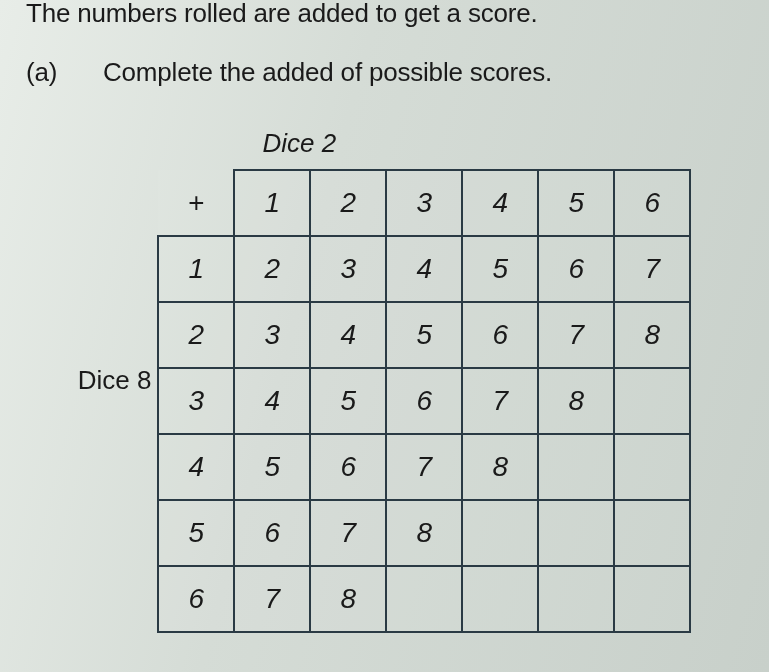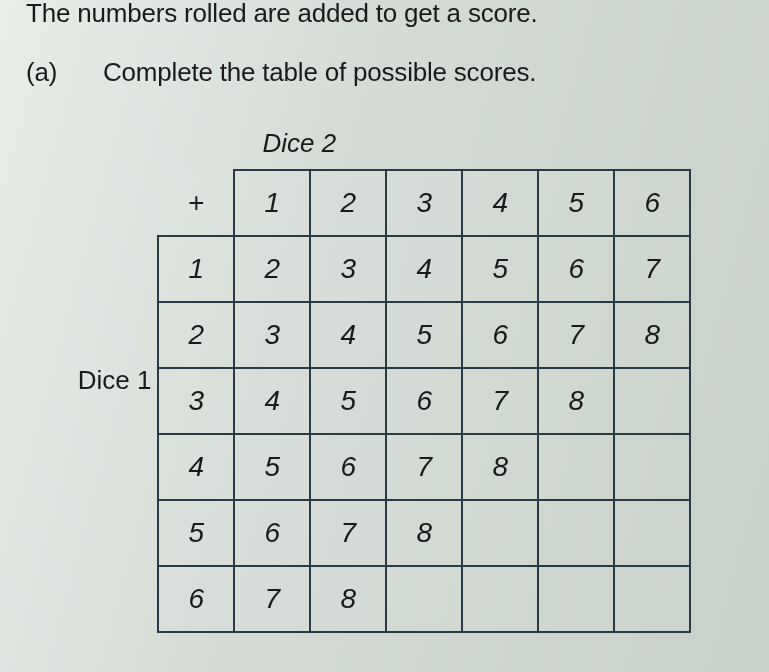--- a/index.html
+++ b/index.html
@@ -74,25 +74,25 @@
 </style>
 </head>
 <body>
 
 <div class="page blurshadow">
 
   <div class="intro-line">The numbers rolled are added to get a score.</div>
 
   <div class="question-line">
     <span class="q-marker">(a)</span>
-    <span>Complete the table of possible scores.</span>
+    <span>Complete the added of possible scores.</span>
   </div>
 
   <div class="table-wrap">
-    <div class="dice1-label">Dice 1</div>
+    <div class="dice1-label">Dice 8</div>
     <div class="table-inner">
       <div class="dice2-label">Dice 2</div>
       <table>
         <tbody>
             <tr>
           <td class="corner">+</td>
           <td>1</td>
           <td>2</td>
           <td>3</td>
           <td>4</td>

